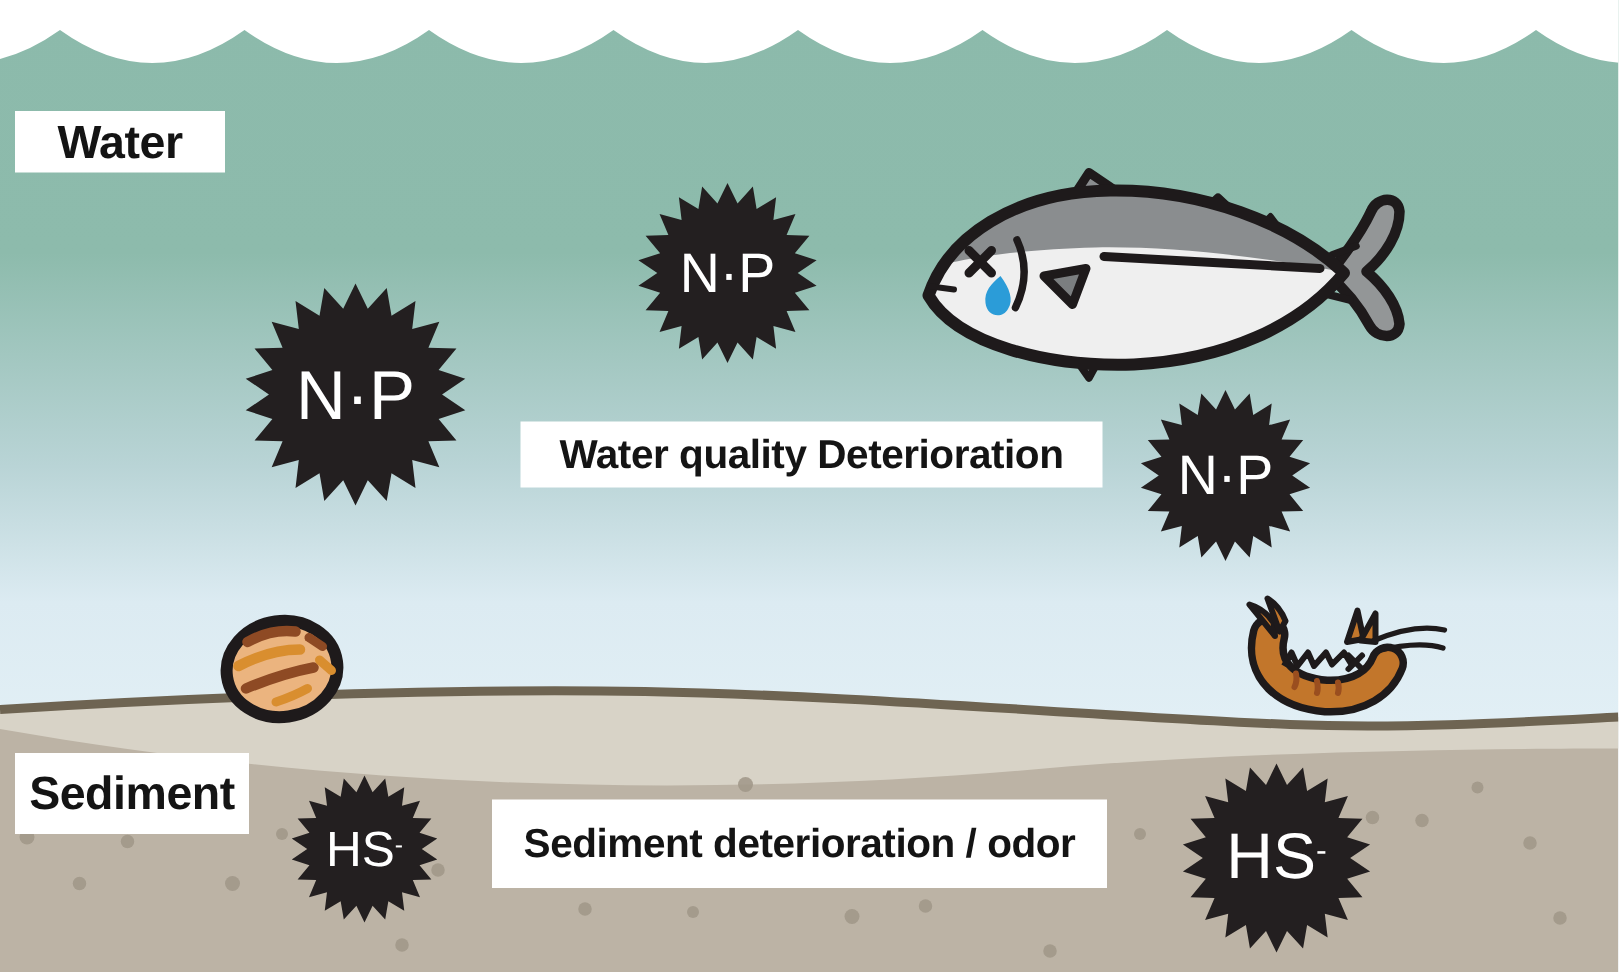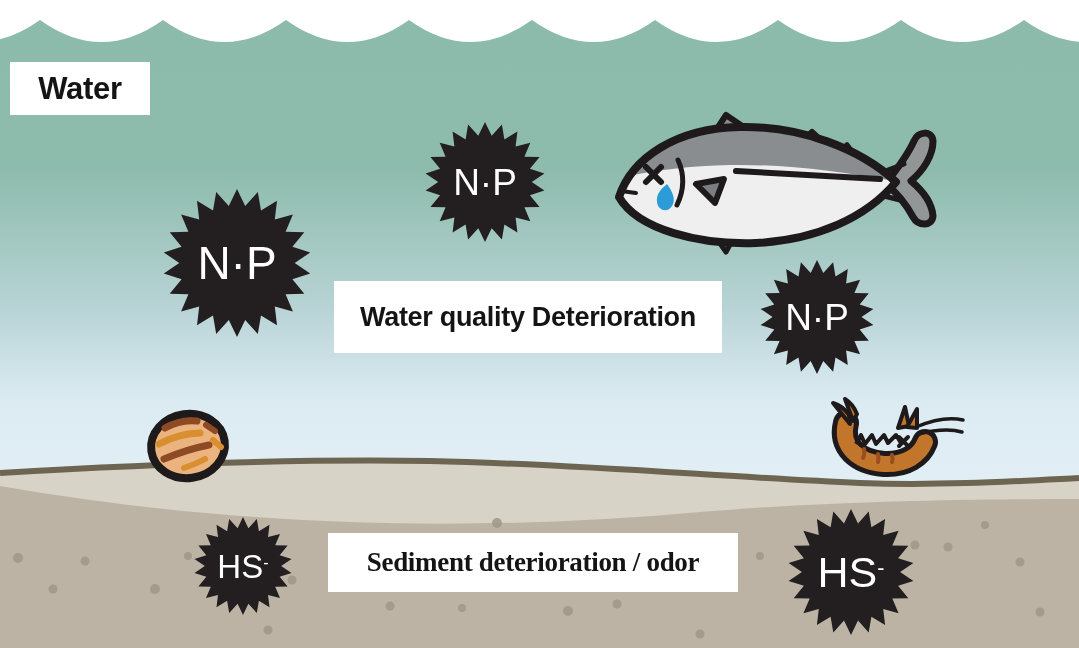--- a/index.html
+++ b/index.html
@@ -143,16 +143,17 @@
     <polygon fill="#231F20" points="243.0,517.0 248.4,528.2 256.8,519.0 258.9,531.2 269.5,524.8 268.0,537.1 280.0,533.9 275.2,545.3 287.6,545.6 279.7,555.2 291.5,559.0 281.2,566.0 291.5,573.0 279.7,576.8 287.6,586.4 275.2,586.7 280.0,598.1 268.0,594.9 269.5,607.2 258.9,600.8 256.8,613.0 248.4,603.8 243.0,615.0 237.6,603.8 229.2,613.0 227.1,600.8 216.5,607.2 218.0,594.9 206.0,598.1 210.8,586.7 198.4,586.4 206.3,576.8 194.5,573.0 204.8,566.0 194.5,559.0 206.3,555.2 198.4,545.6 210.8,545.3 206.0,533.9 218.0,537.1 216.5,524.8 227.1,531.2 229.2,519.0 237.6,528.2"></polygon>
     <polygon fill="#231F20" points="851.0,509.0 858.0,523.4 868.7,511.6 871.4,527.3 885.1,519.0 883.2,534.9 898.6,530.7 892.3,545.4 908.3,545.8 898.1,558.2 913.4,563.0 900.1,572.0 913.4,581.0 898.1,585.8 908.3,598.2 892.3,598.6 898.6,613.3 883.2,609.1 885.1,625.0 871.4,616.7 868.7,632.4 858.0,620.6 851.0,635.0 844.0,620.6 833.3,632.4 830.6,616.7 816.9,625.0 818.8,609.1 803.4,613.3 809.7,598.6 793.7,598.2 803.9,585.8 788.6,581.0 801.9,572.0 788.6,563.0 803.9,558.2 793.7,545.8 809.7,545.4 803.4,530.7 818.8,534.9 816.9,519.0 830.6,527.3 833.3,511.6 844.0,523.4"></polygon>
   </svg>
 
   <div class="burst-label" style="left:237px;top:263px;font-size:46px;">N·P</div>
   <div class="burst-label" style="left:485px;top:182px;font-size:37px;">N·P</div>
   <div class="burst-label" style="left:817px;top:317px;font-size:37px;">N·P</div>
   <div class="burst-label" style="left:243px;top:566px;font-size:33px;"><span>HS</span><sup>-</sup></div>
   <div class="burst-label" style="left:851px;top:572px;font-size:43px;"><span>HS</span><sup>-</sup></div>
 
-  <div class="tag corner" style="left:10px;top:62px;width:140px;height:53px;">Water</div>
-  <div class="tag caption" style="left:334px;top:281px;width:388px;height:72px;">Water quality Deterioration</div>
-  <div class="tag caption" style="left:328px;top:533px;width:410px;height:59px;font-family:Liberation Serif, serif;">Sediment deterioration / odor</div>
+  <div class="tag corner" style="left:10px;top:74px;width:140px;height:41px;">Water</div>
+  <div class="tag caption" style="left:347px;top:281px;width:388px;height:44px;">Water quality Deterioration</div>
+  <div class="tag corner" style="left:10px;top:502px;width:156px;height:54px;">Sediment</div>
+  <div class="tag caption" style="left:328px;top:533px;width:410px;height:59px;">Sediment deterioration / odor</div>
 </div>
 
 </body></html>

